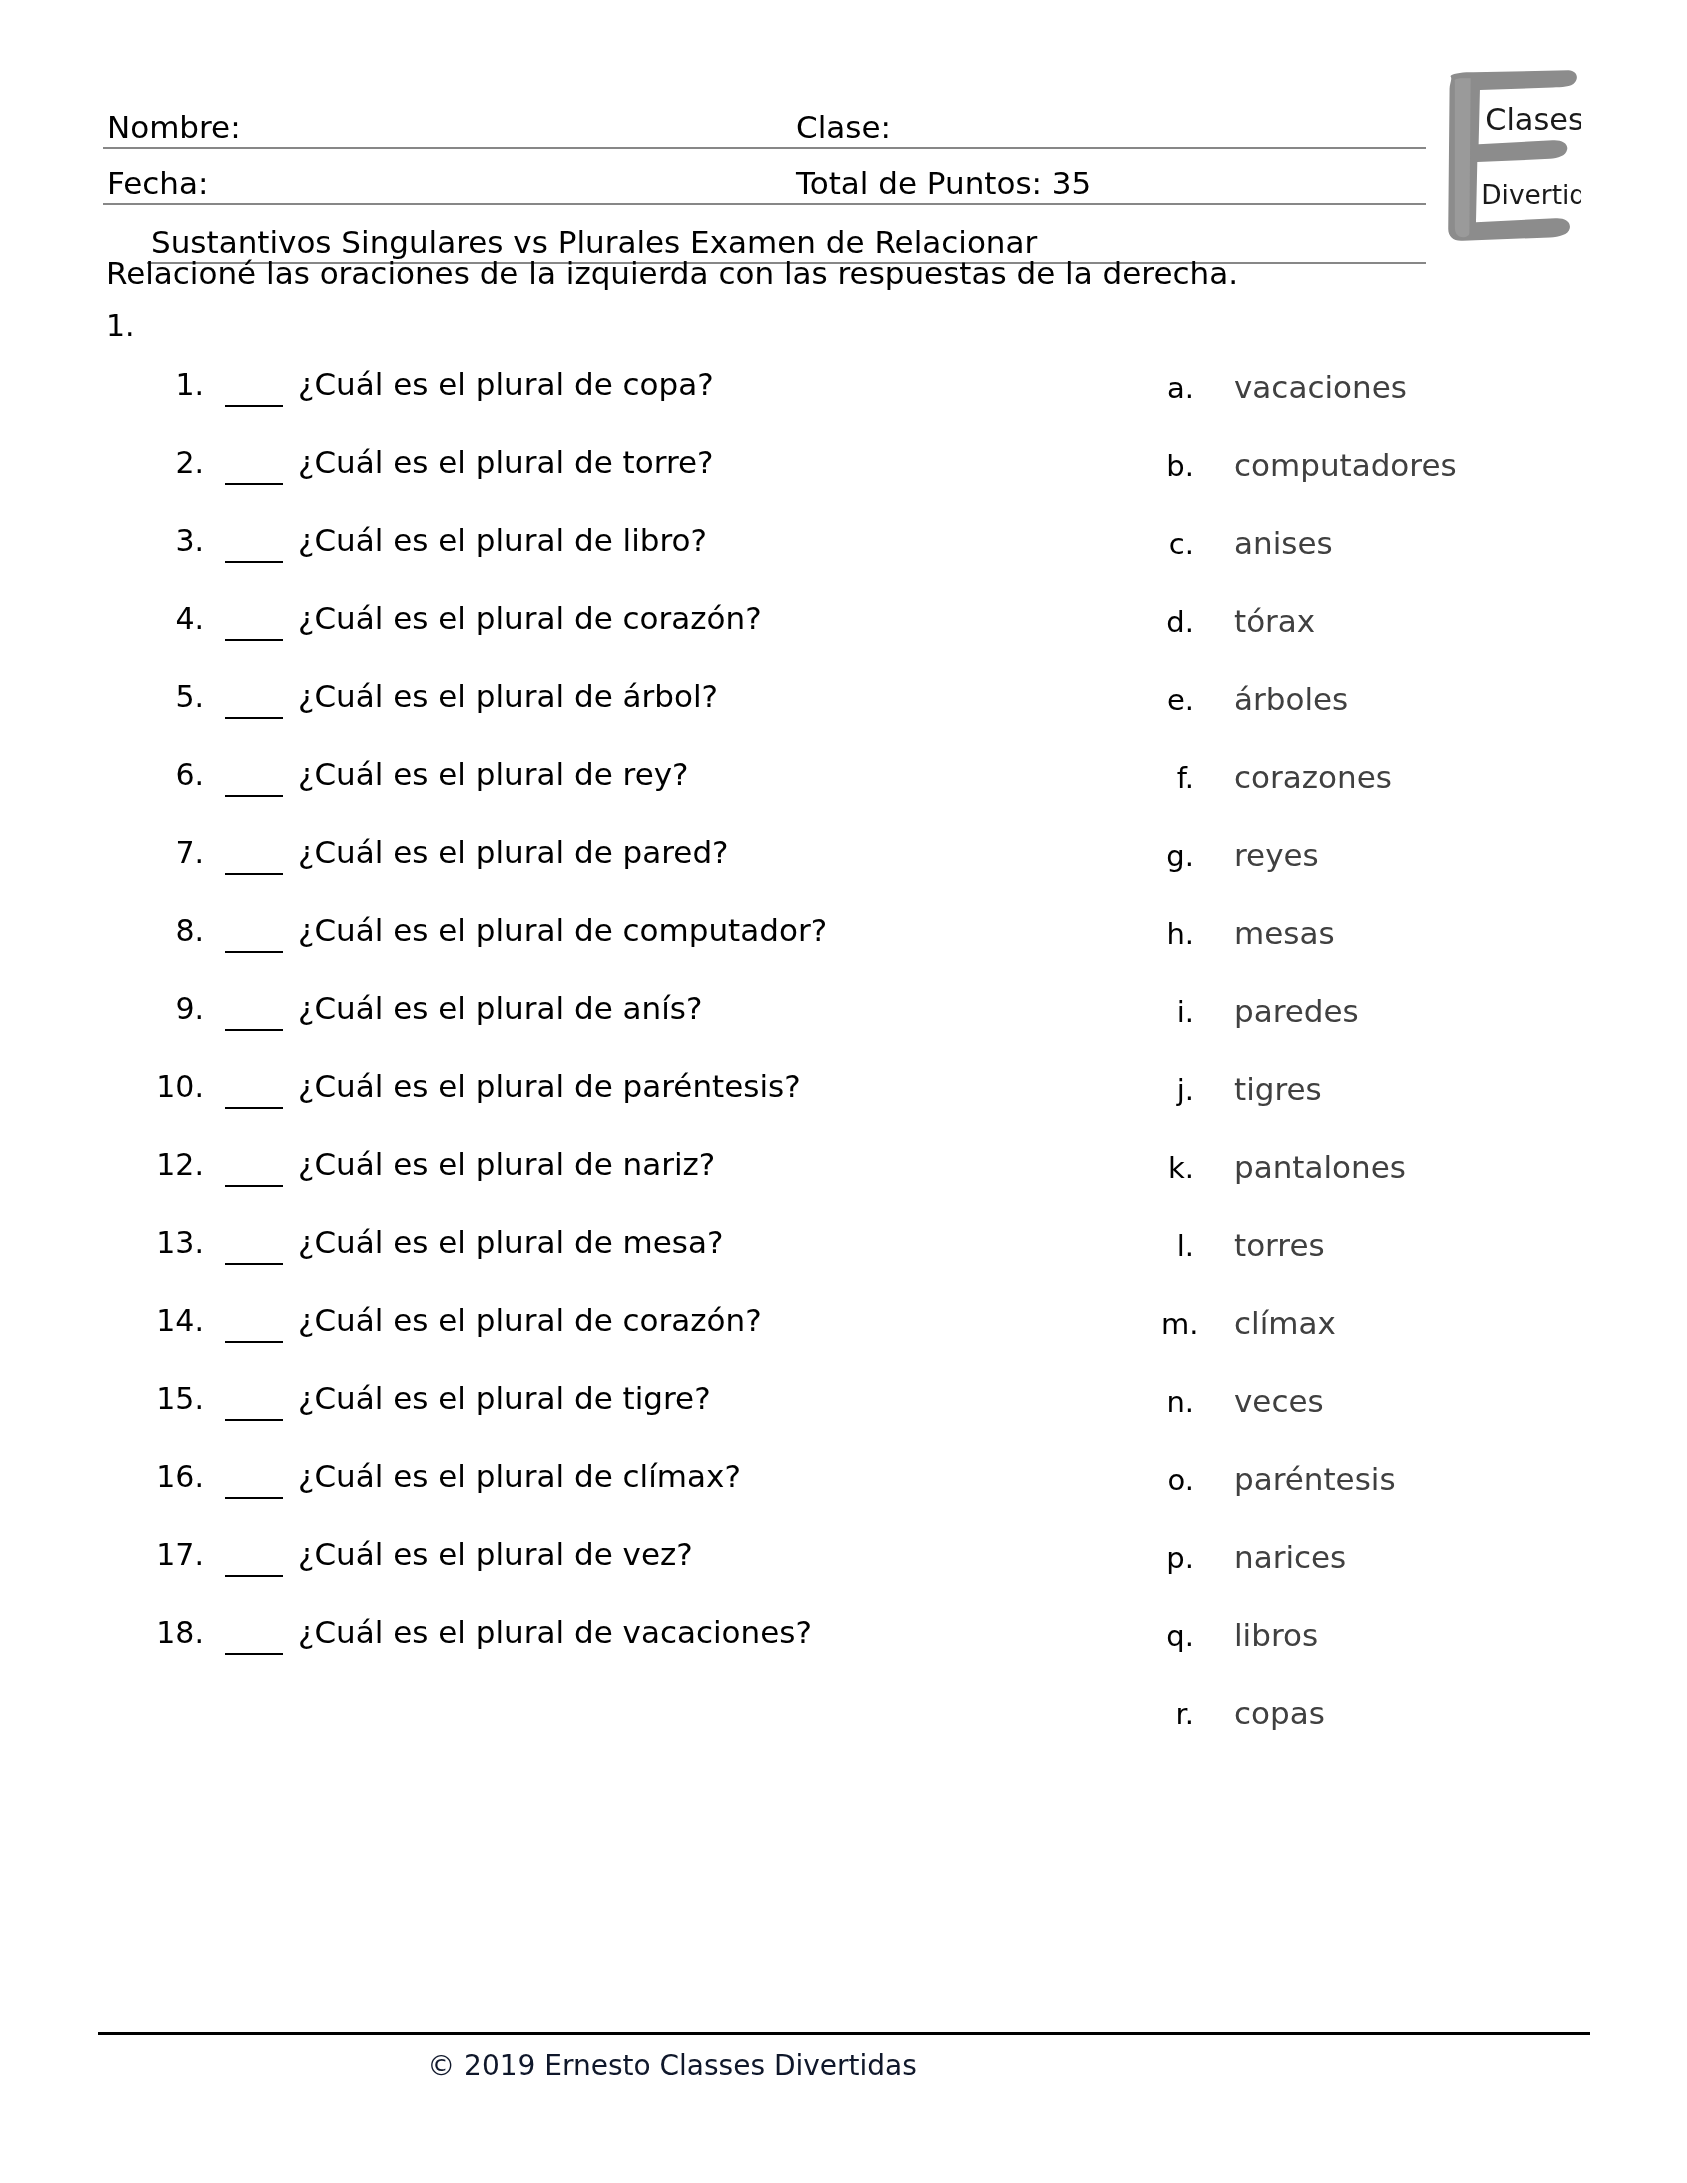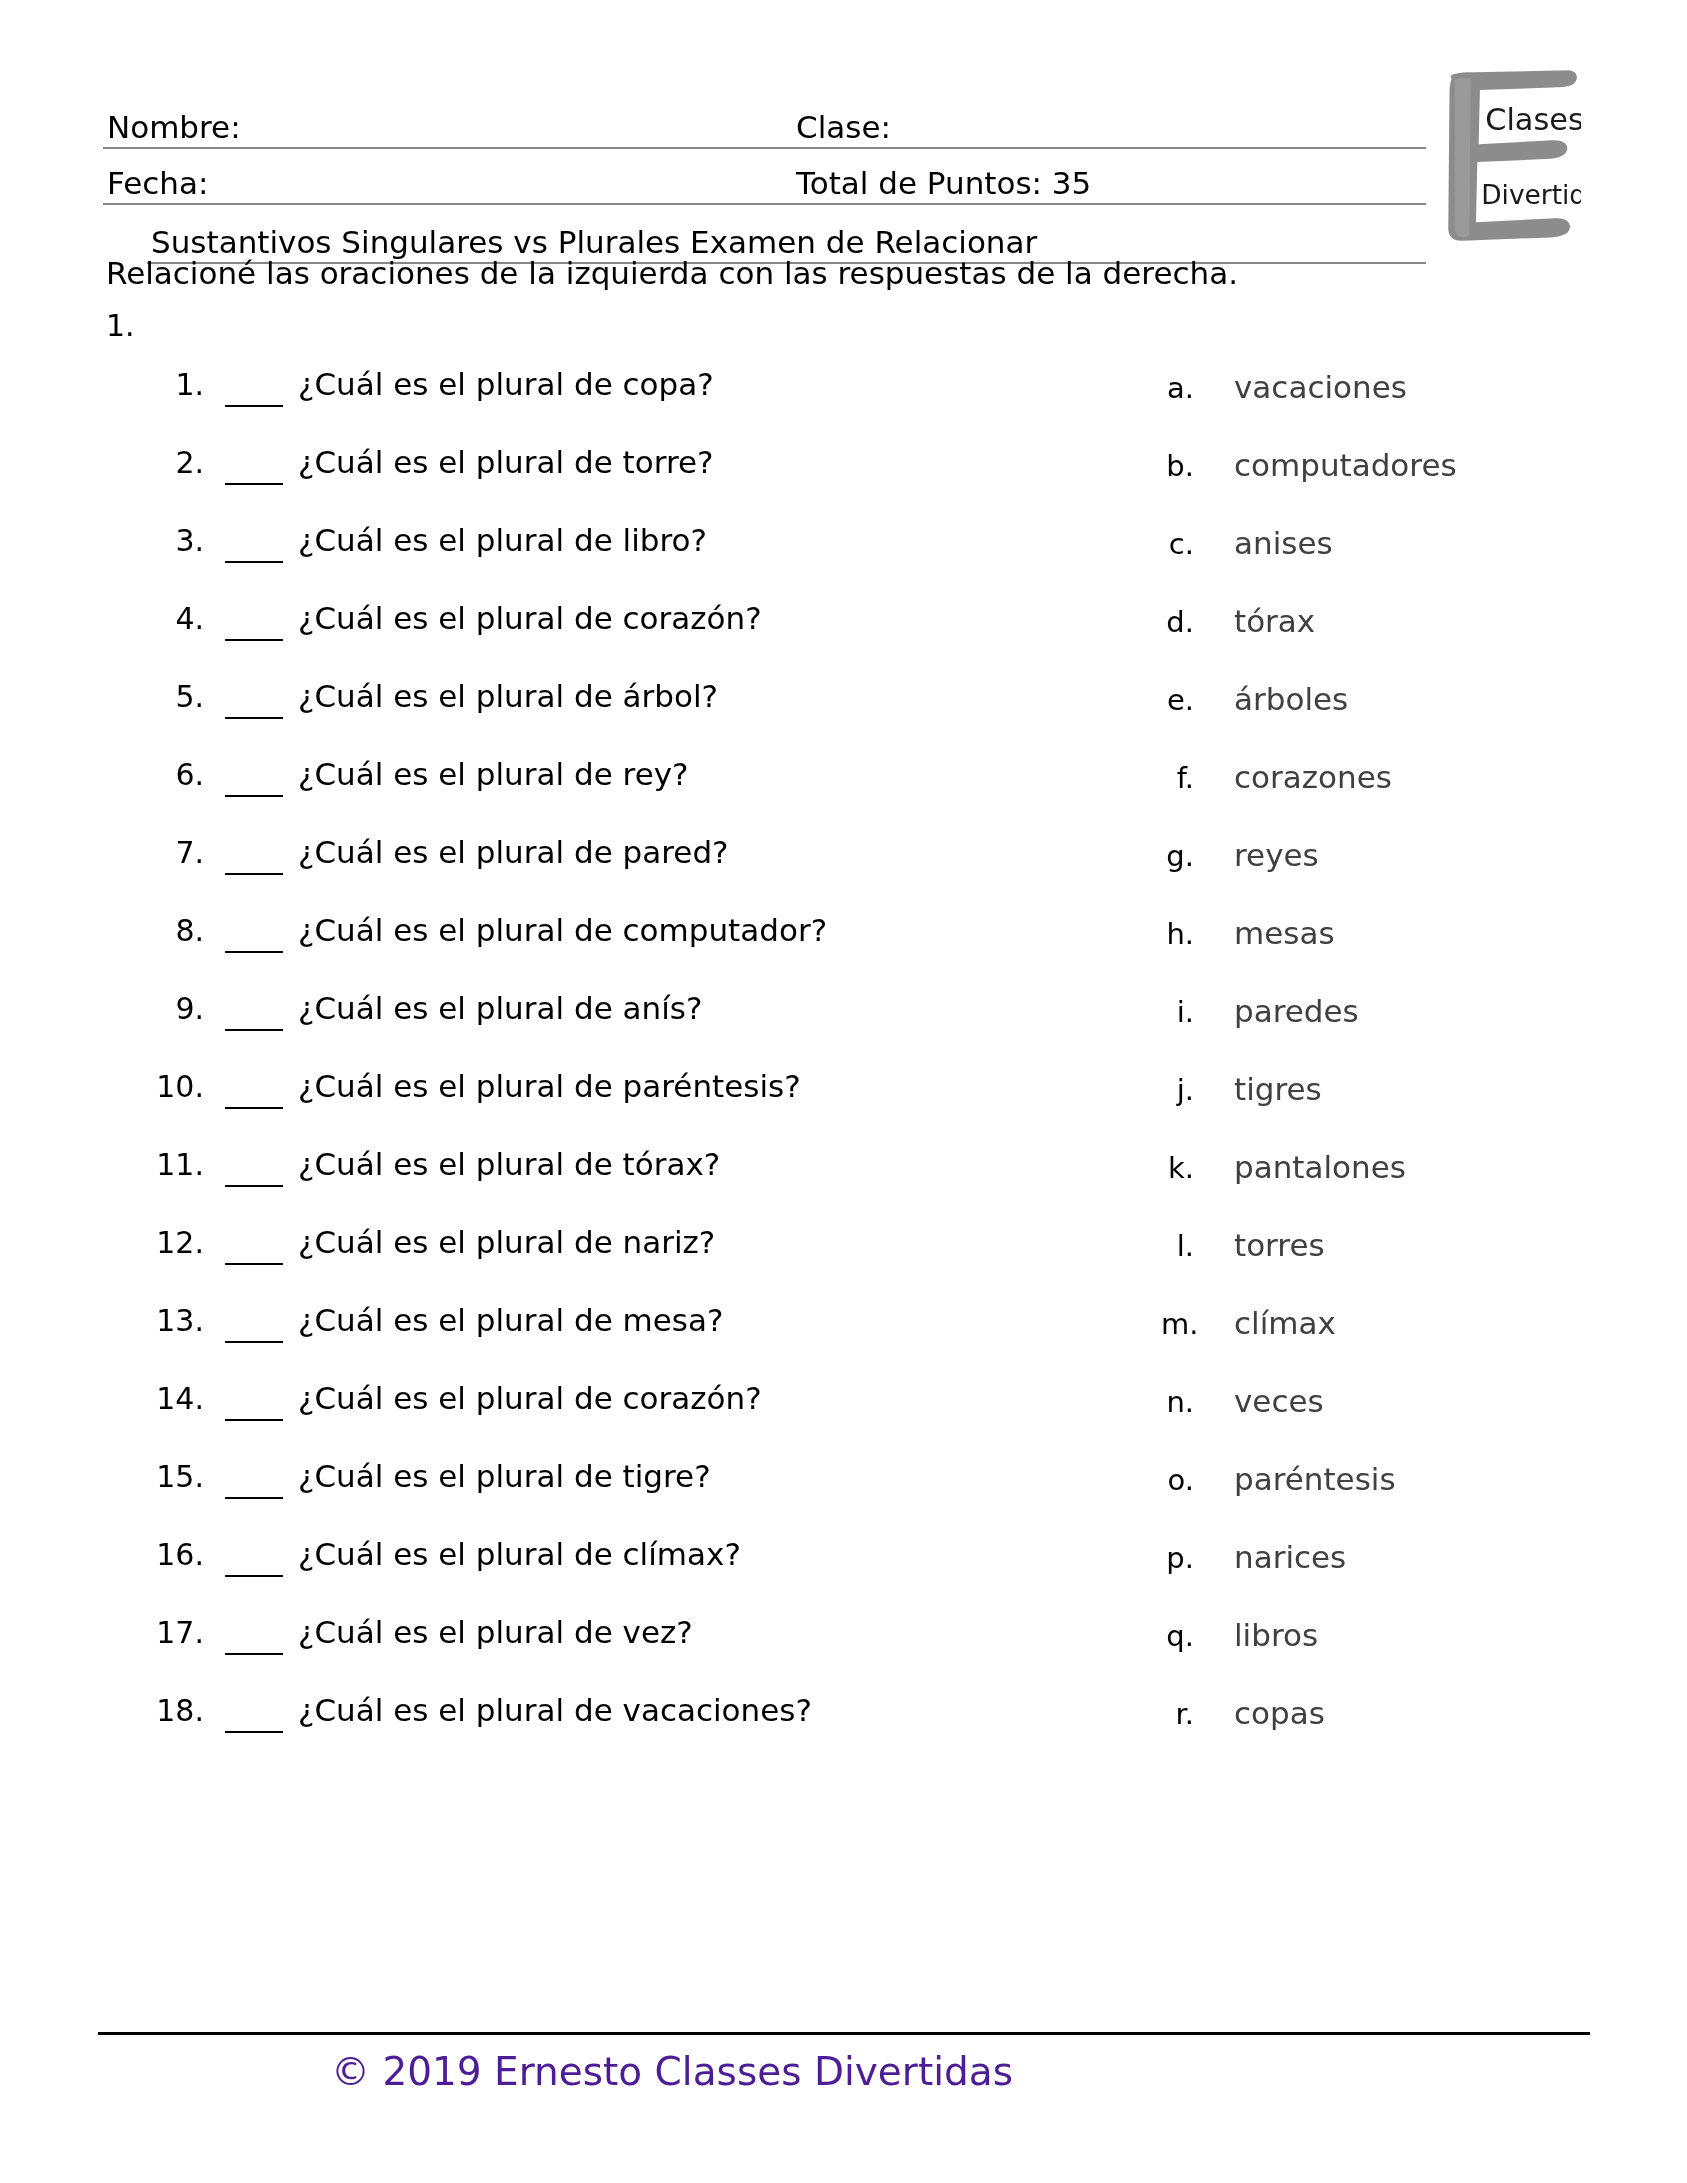--- a/index.html
+++ b/index.html
@@ -160,23 +160,23 @@
     width: 1492px;
     height: 0;
     border-bottom: 3.3px solid #000;
   }
   .footer-text {
     position: absolute;
     left: 0;
     top: 2052px;
     width: 1344px;
     text-align: center;
-    font-size: 39px;
-    line-height: 1;
-    color: #4c1d95;
+    font-size: 28px;
+    line-height: 1;
+    color: #0f172a;
   }
 </style>
 </head>
 <body>
 
 <div class="page">
 
   <div class="header">
 
     <div class="hdr-row">
@@ -259,25 +259,20 @@
         <span class="q-num">9.</span>
         <span class="q-blank"></span>
         <span class="q-text">¿Cuál es el plural de anís?</span>
       </div>
       <div class="q-row">
         <span class="q-num">10.</span>
         <span class="q-blank"></span>
         <span class="q-text">¿Cuál es el plural de paréntesis?</span>
       </div>
       <div class="q-row">
-        <span class="q-num">11.</span>
-        <span class="q-blank"></span>
-        <span class="q-text">¿Cuál es el plural de tórax?</span>
-      </div>
-      <div class="q-row">
         <span class="q-num">12.</span>
         <span class="q-blank"></span>
         <span class="q-text">¿Cuál es el plural de nariz?</span>
       </div>
       <div class="q-row">
         <span class="q-num">13.</span>
         <span class="q-blank"></span>
         <span class="q-text">¿Cuál es el plural de mesa?</span>
       </div>
       <div class="q-row">

